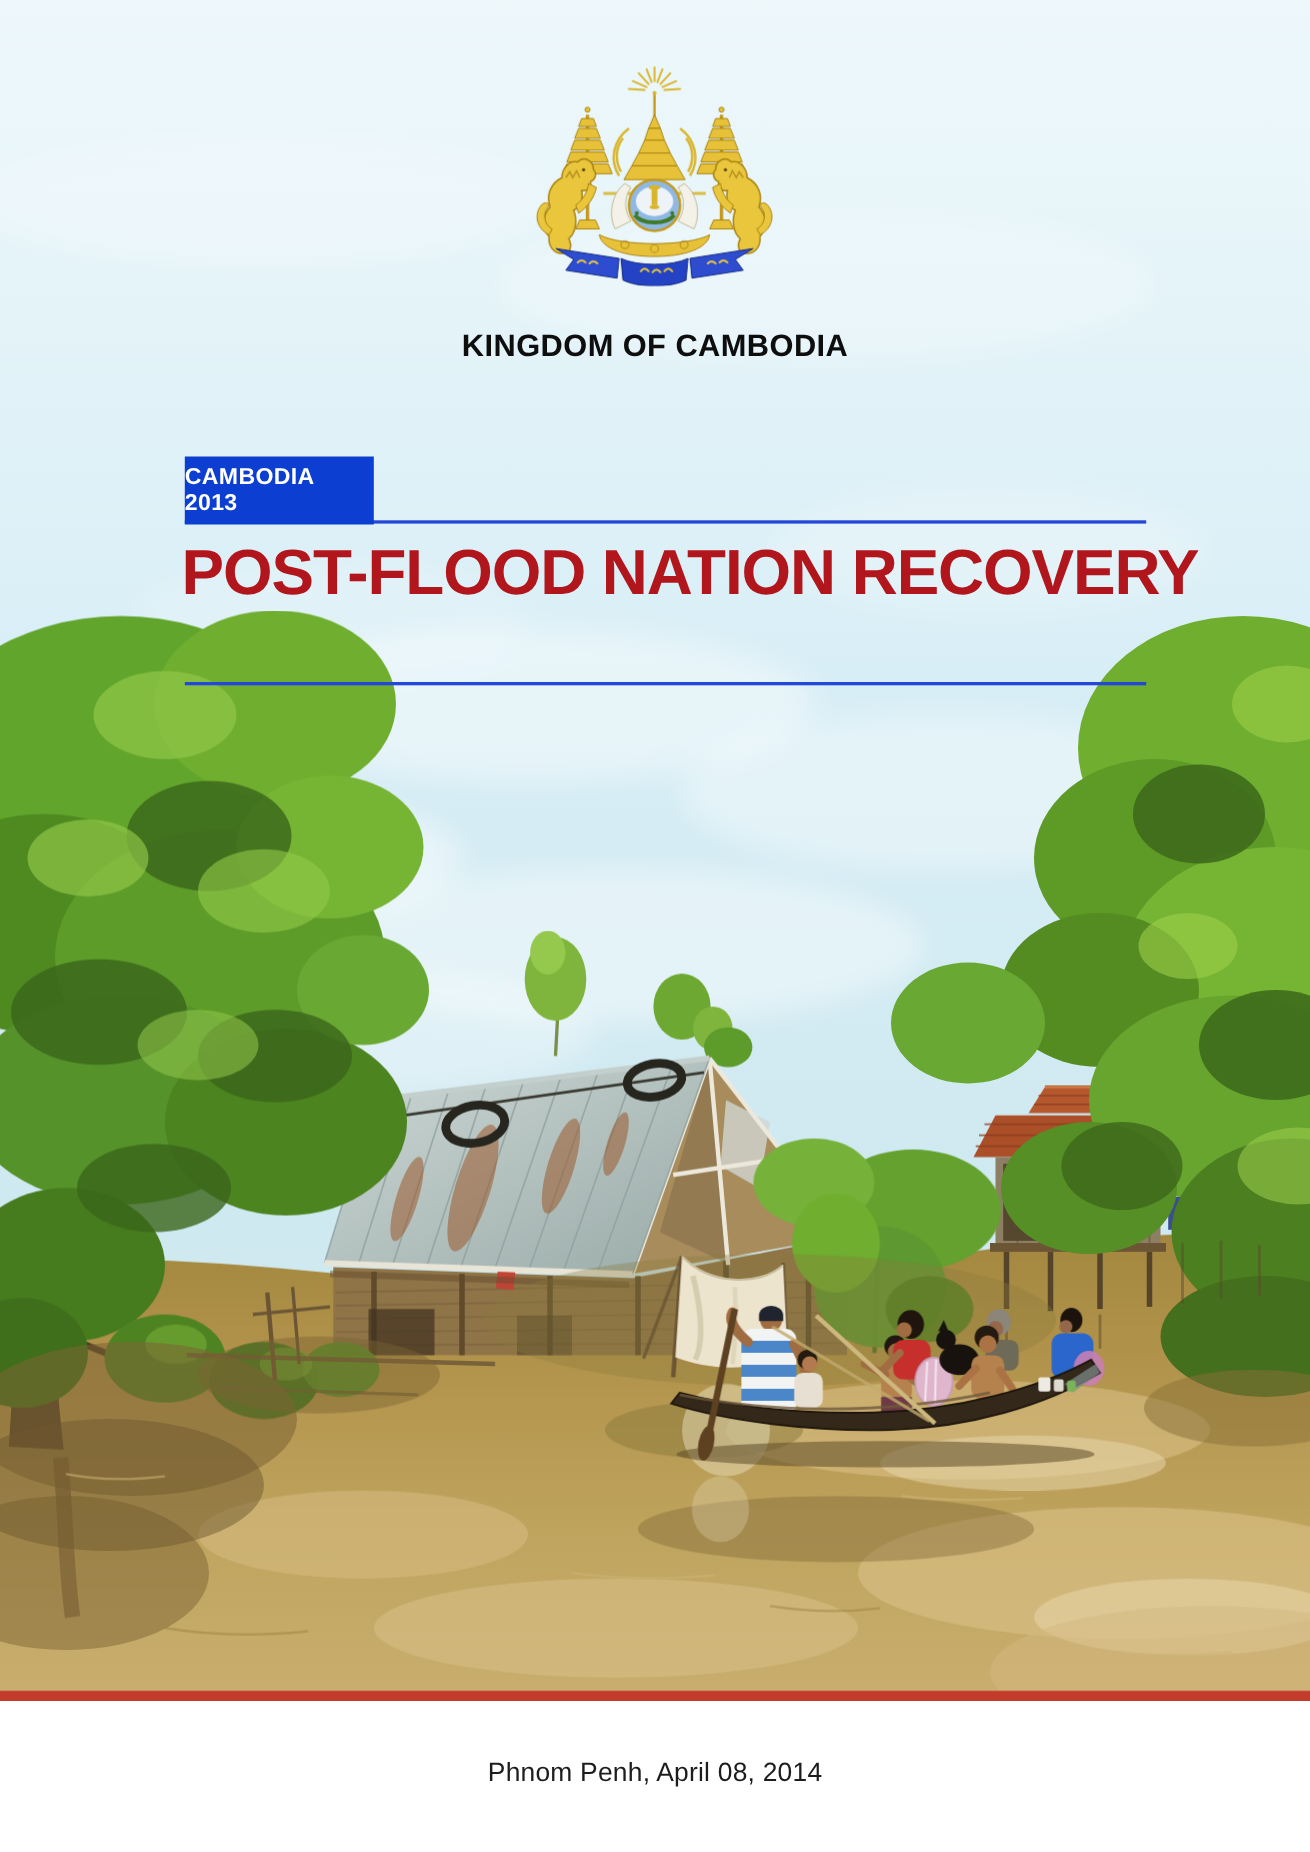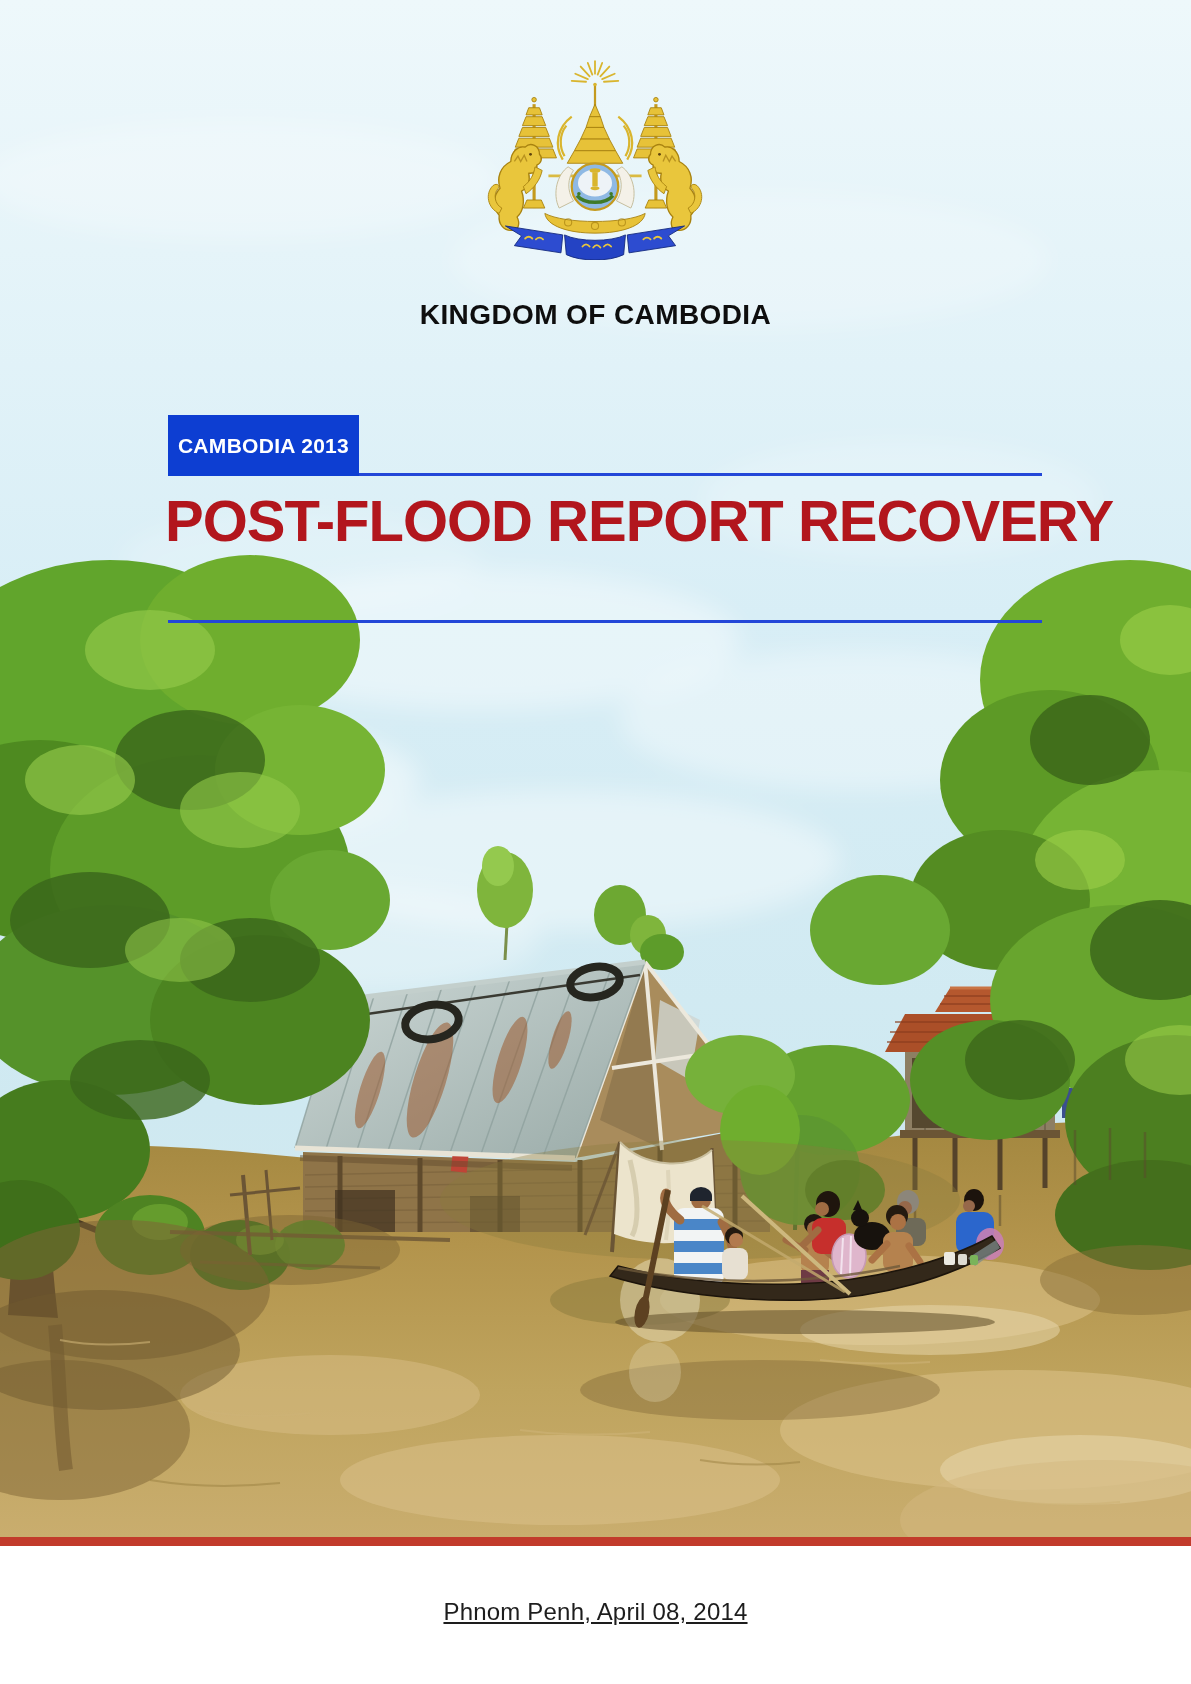--- a/index.html
+++ b/index.html
@@ -8,27 +8,27 @@
   .photo{position:absolute;left:0;top:0;width:1191px;height:1537px;}
   .red-divider{position:absolute;left:0;top:1537px;width:1191px;height:9px;background:#c23b2b;}
   .emblem{position:absolute;left:468px;top:54px;width:254px;height:206px;}
   .kingdom{position:absolute;left:0;top:299px;width:100%;text-align:center;
            font-size:28px;font-weight:700;color:#0e0e0e;letter-spacing:.4px;}
   .motto{position:absolute;left:0;top:332px;width:100%;text-align:center;
          font-size:22px;font-weight:700;color:#0e0e0e;letter-spacing:.4px;}
   .rule{position:absolute;height:3px;background:#2347d8;}
   .rule.top{left:168px;top:473px;width:874px;}
   .rule.bottom{left:168px;top:620px;width:874px;}
-  .badge{position:absolute;left:168px;top:415px;width:191px;height:61px;background:#0d3ed2;
+  .badge{position:absolute;left:168px;top:415px;width:171px;height:61px;background:#0d3ed2;
          display:flex;align-items:center;justify-content:center;}
   .badge span{color:#ffffff;font-size:21px;font-weight:700;letter-spacing:.3px;}
   .title{position:absolute;left:165px;top:486px;color:#b2161d;font-weight:700;
          font-size:58px;line-height:70px;letter-spacing:-1px;white-space:nowrap;}
   .dateline{position:absolute;left:0;top:1598px;width:100%;text-align:center;
-            font-size:24px;color:#1d1d1d;letter-spacing:.2px;text-decoration:underline;}
+            font-size:24px;color:#1d1d1d;letter-spacing:.2px;}
 </style>
 </head>
 <body>
 
 <div class="page">
 
   <div class="photo" role="img" aria-label="Flooded village scene: a family in a long wooden boat passes a bamboo hut with rusted corrugated roof and a stilt house with red tile roof among green trees, muddy brown floodwater in the foreground">
     <svg width="1191" height="1537" viewBox="0 0 1191 1537">
       <defs>
         <linearGradient id="skyGrad" x1="0" y1="0" x2="0" y2="1">
@@ -480,21 +480,21 @@
   </div>
 
   <div class="kingdom">KINGDOM OF CAMBODIA</div>
 
   <div class="rule top"></div>
   <div class="badge">
     <span>CAMBODIA 2013</span>
   </div>
 
   <div class="title">
-    <div>POST-FLOOD REPORT RECOVERY</div>
+    <div>POST-FLOOD NATION RECOVERY</div>
   </div>
   <div class="rule bottom"></div>
 
   <div class="red-divider"></div>
 
   <div class="dateline">Phnom Penh, April 08, 2014</div>
 
 </div>
 
 </body></html>

